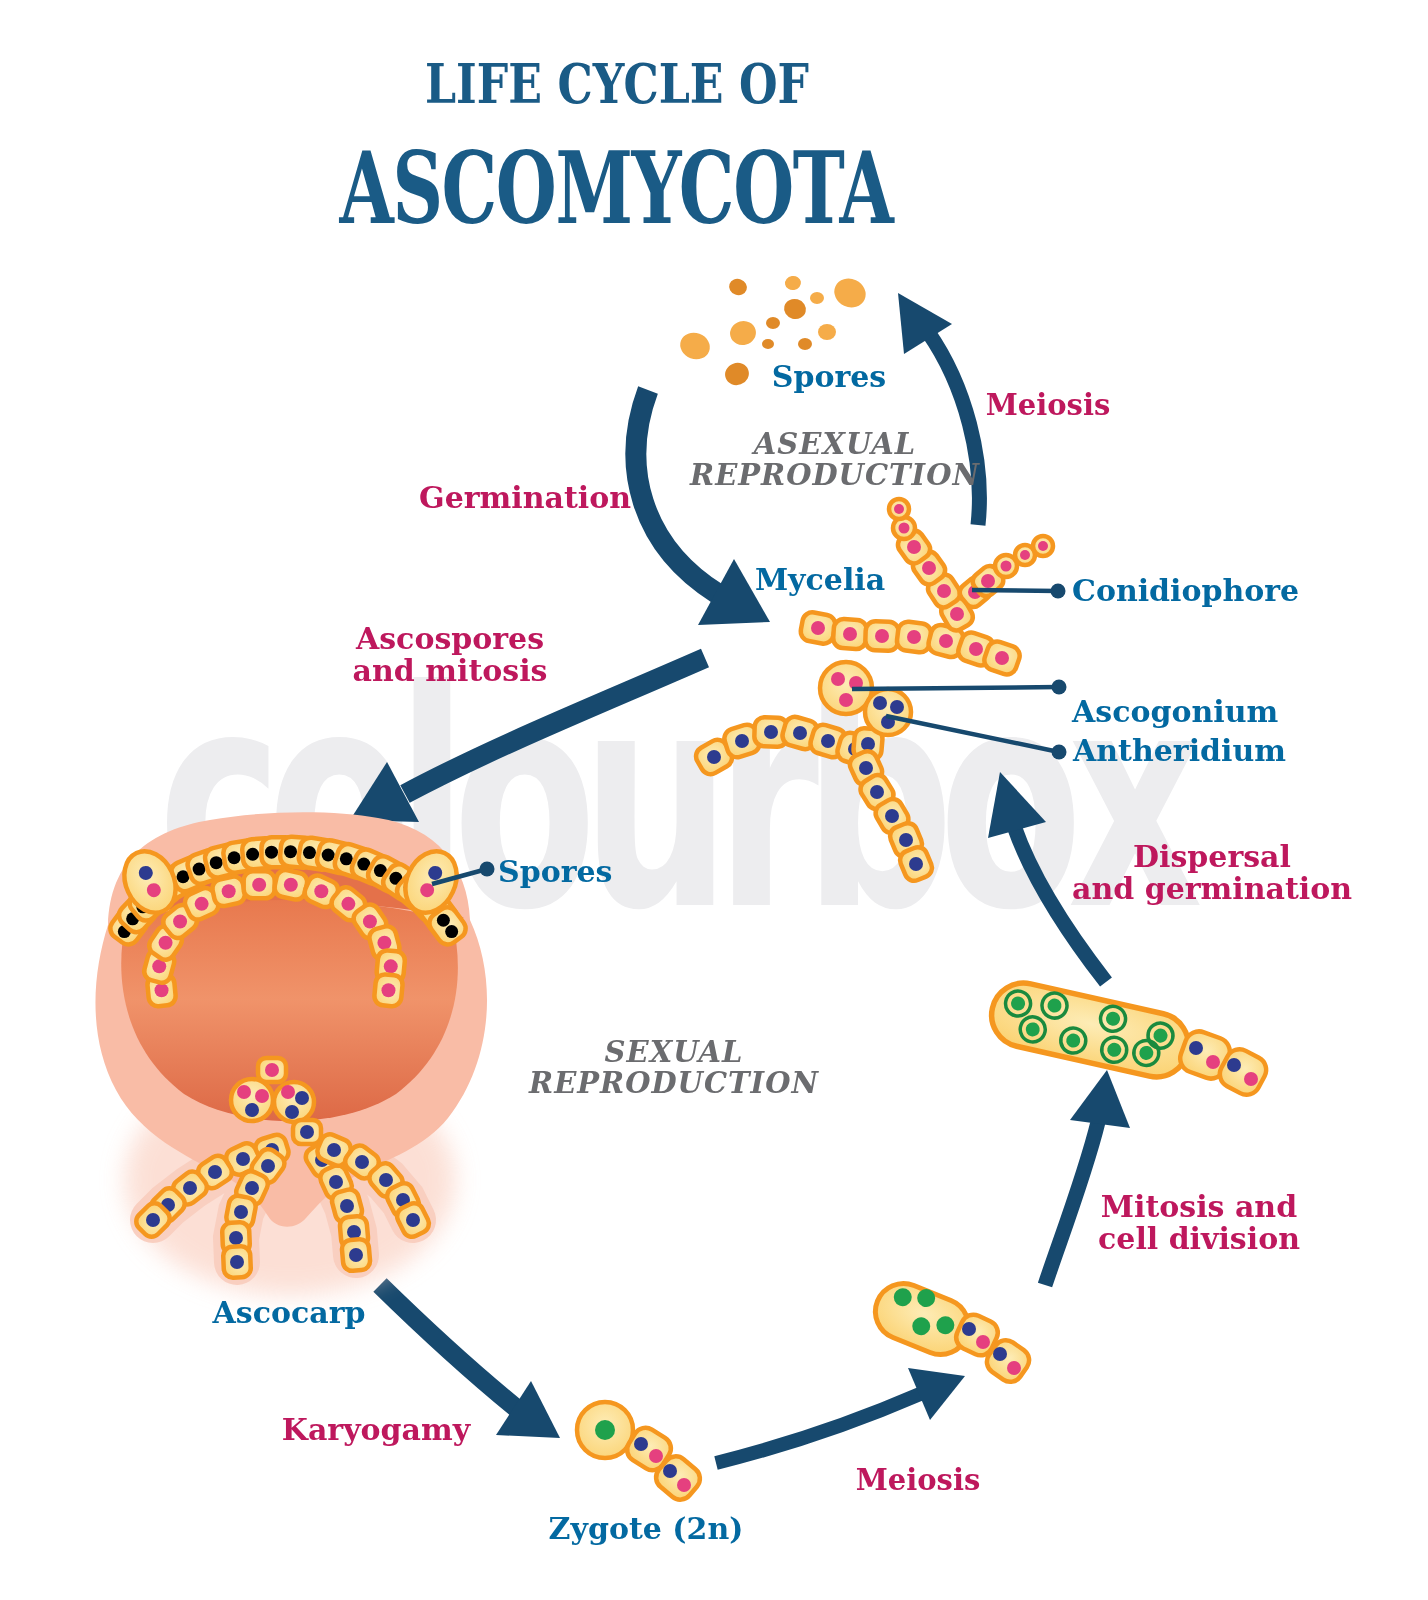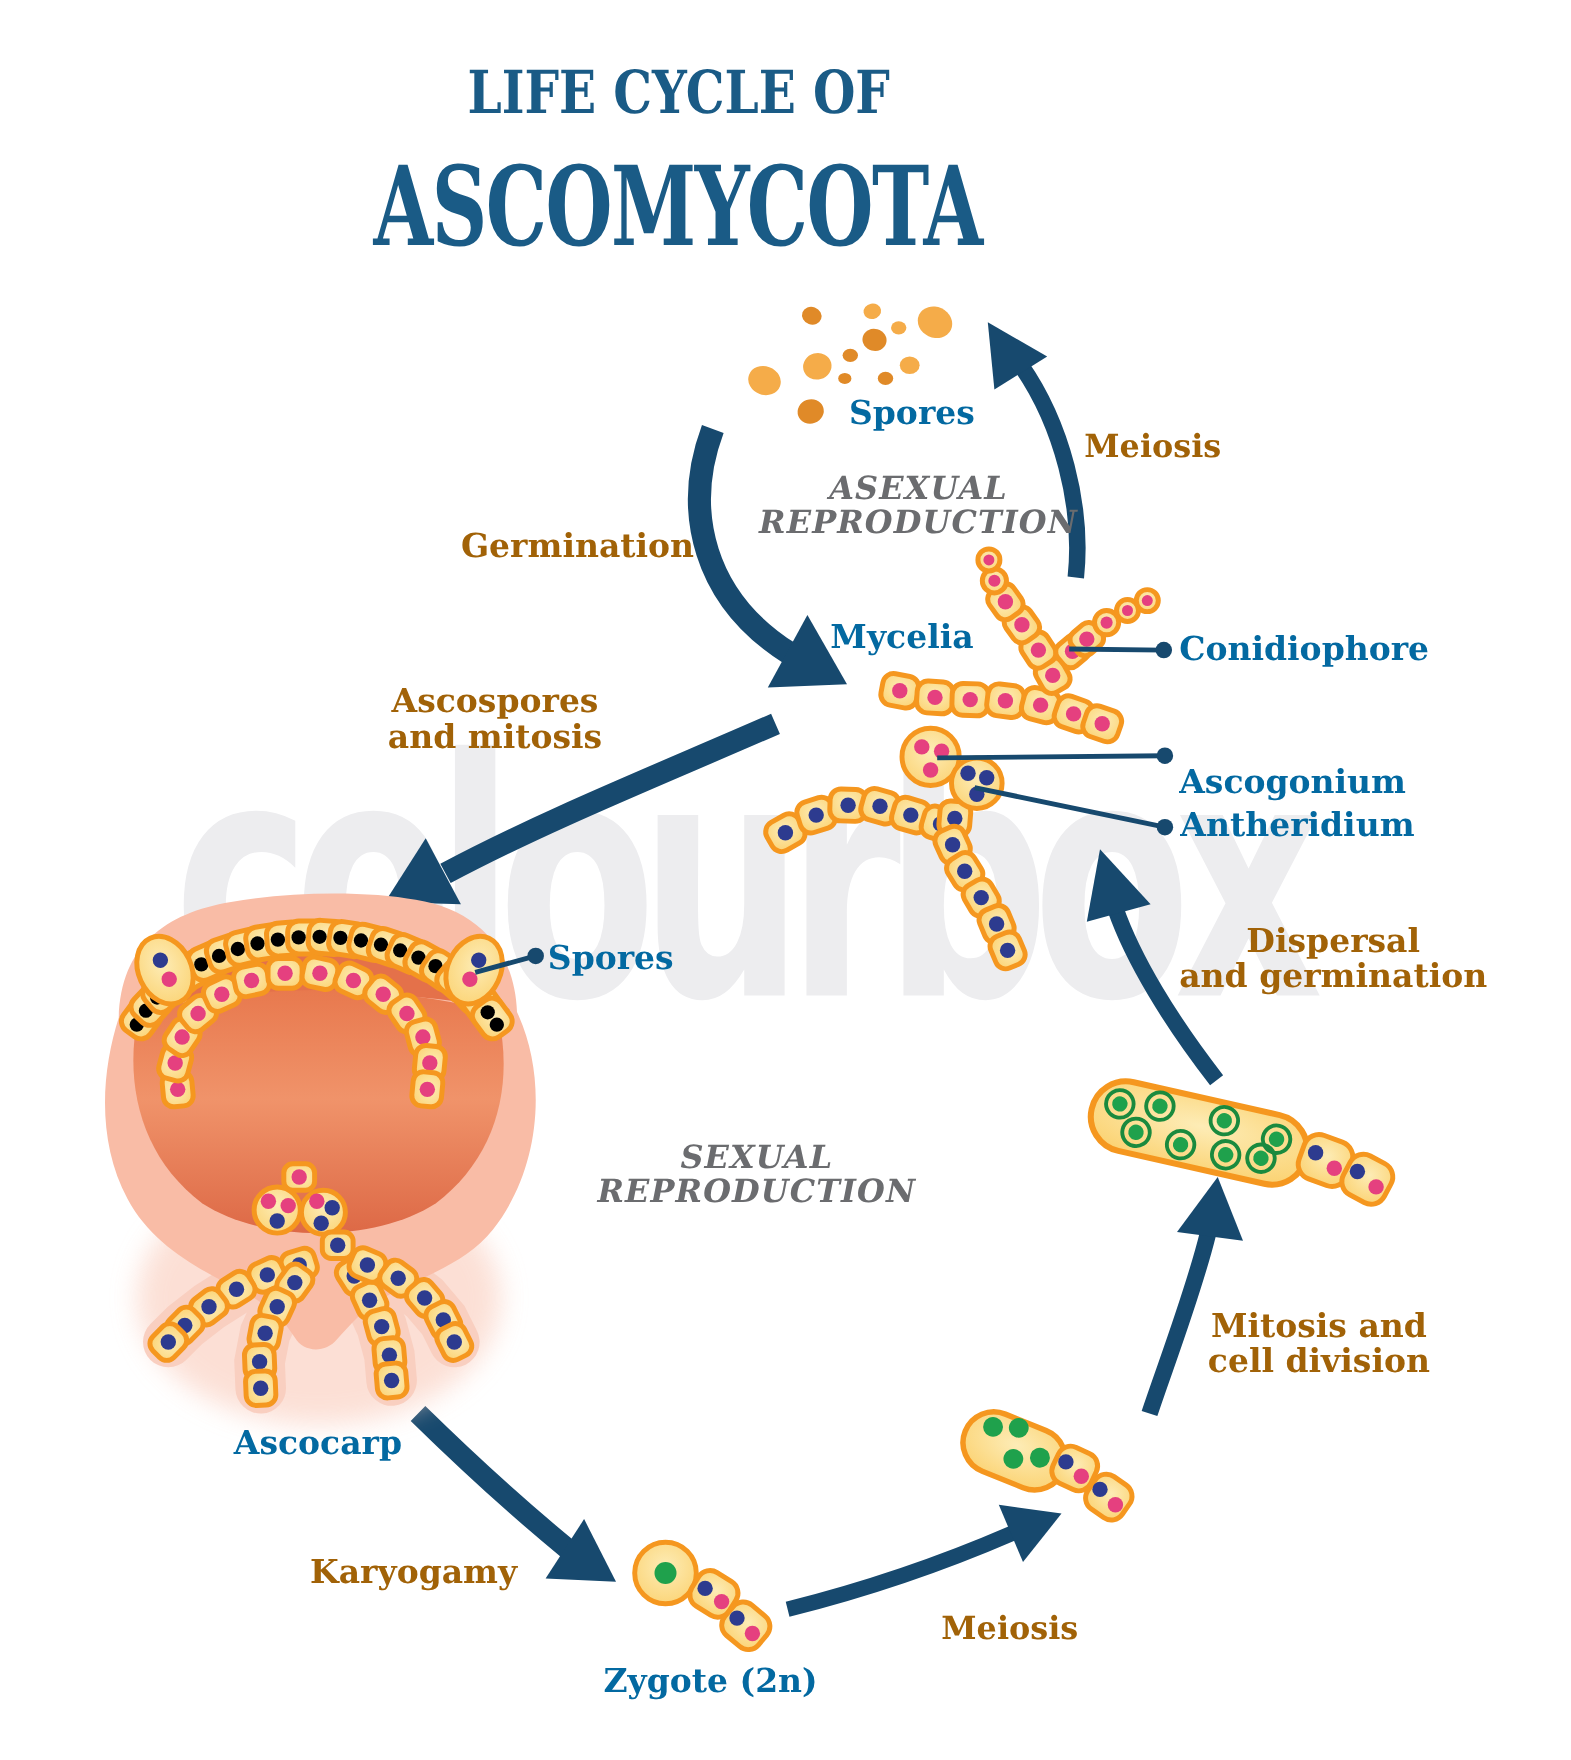--- a/index.html
+++ b/index.html
@@ -7,21 +7,21 @@
          font-family:"DejaVu Serif",serif;}
   #watermark{position:absolute;left:158px;top:652px;font-family:"DejaVu Sans",sans-serif;
              font-weight:bold;font-size:300px;line-height:300px;letter-spacing:-22px;
              color:#EDEDEF;transform:scaleX(0.70);transform-origin:left top;
              user-select:none;white-space:nowrap;}
   #diagram{position:absolute;left:0;top:0;}
   .lbl{position:absolute;transform:translate(-50%,-50%);text-align:center;font-weight:bold;
        line-height:1.08;white-space:nowrap;font-size:30px;}
   .lbl.leftal{transform:translateY(-50%);text-align:left;}
   .blue{color:#0369a1}
-  .navy{color:#a16207}
+  .navy{color:#be185d}
   .gray{color:#6B6C6F;letter-spacing:1px;font-size:29px;font-style:italic;}
   .title1{position:absolute;left:617px;top:84px;transform:translate(-50%,-50%) scaleX(0.82);
           font-size:54px;color:#1A5B86;font-weight:bold;white-space:nowrap;letter-spacing:0px;}
   .title2{position:absolute;left:616px;top:188px;transform:translate(-50%,-50%) scaleX(0.70);
           font-size:100px;color:#1A5B86;font-weight:bold;white-space:nowrap;letter-spacing:-2px;}
 </style>
 </head>
 <body>
 
 <div id="stage">
@@ -450,21 +450,21 @@
     <div>and mitosis</div>
   </div>
 
   <div class="lbl navy" style="left:1212px;top:873px">
     <div>Dispersal</div>
     <div>and germination</div>
   </div>
 
   <div class="lbl blue leftal" style="left:498px;top:872px">Spores</div>
 
-  <div class="lbl gray" style="left:688px;top:1068px">
+  <div class="lbl gray" style="left:674px;top:1068px">
     <div>SEXUAL</div>
     <div>REPRODUCTION</div>
   </div>
 
 
   <div class="lbl navy" style="left:1199px;top:1223px">
     <div>Mitosis and</div>
     <div>cell division</div>
   </div>
 

